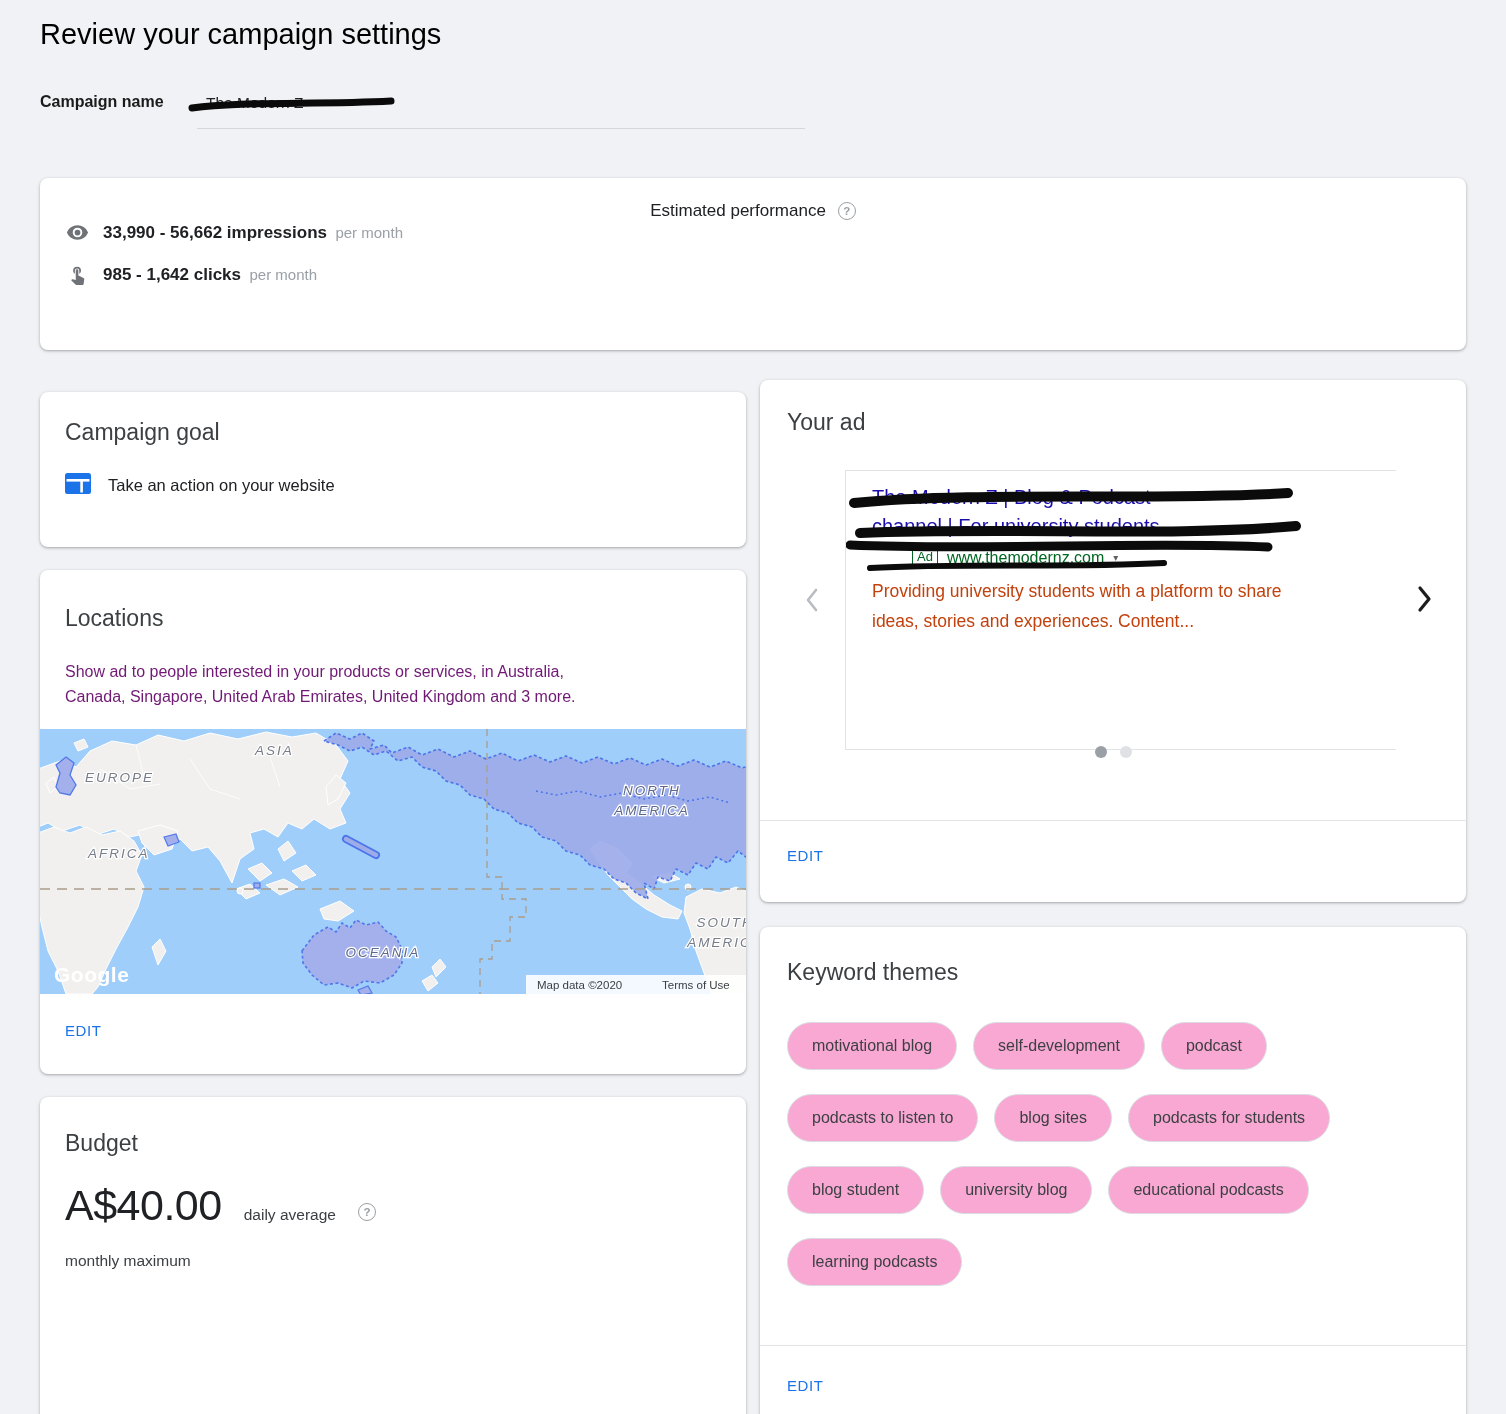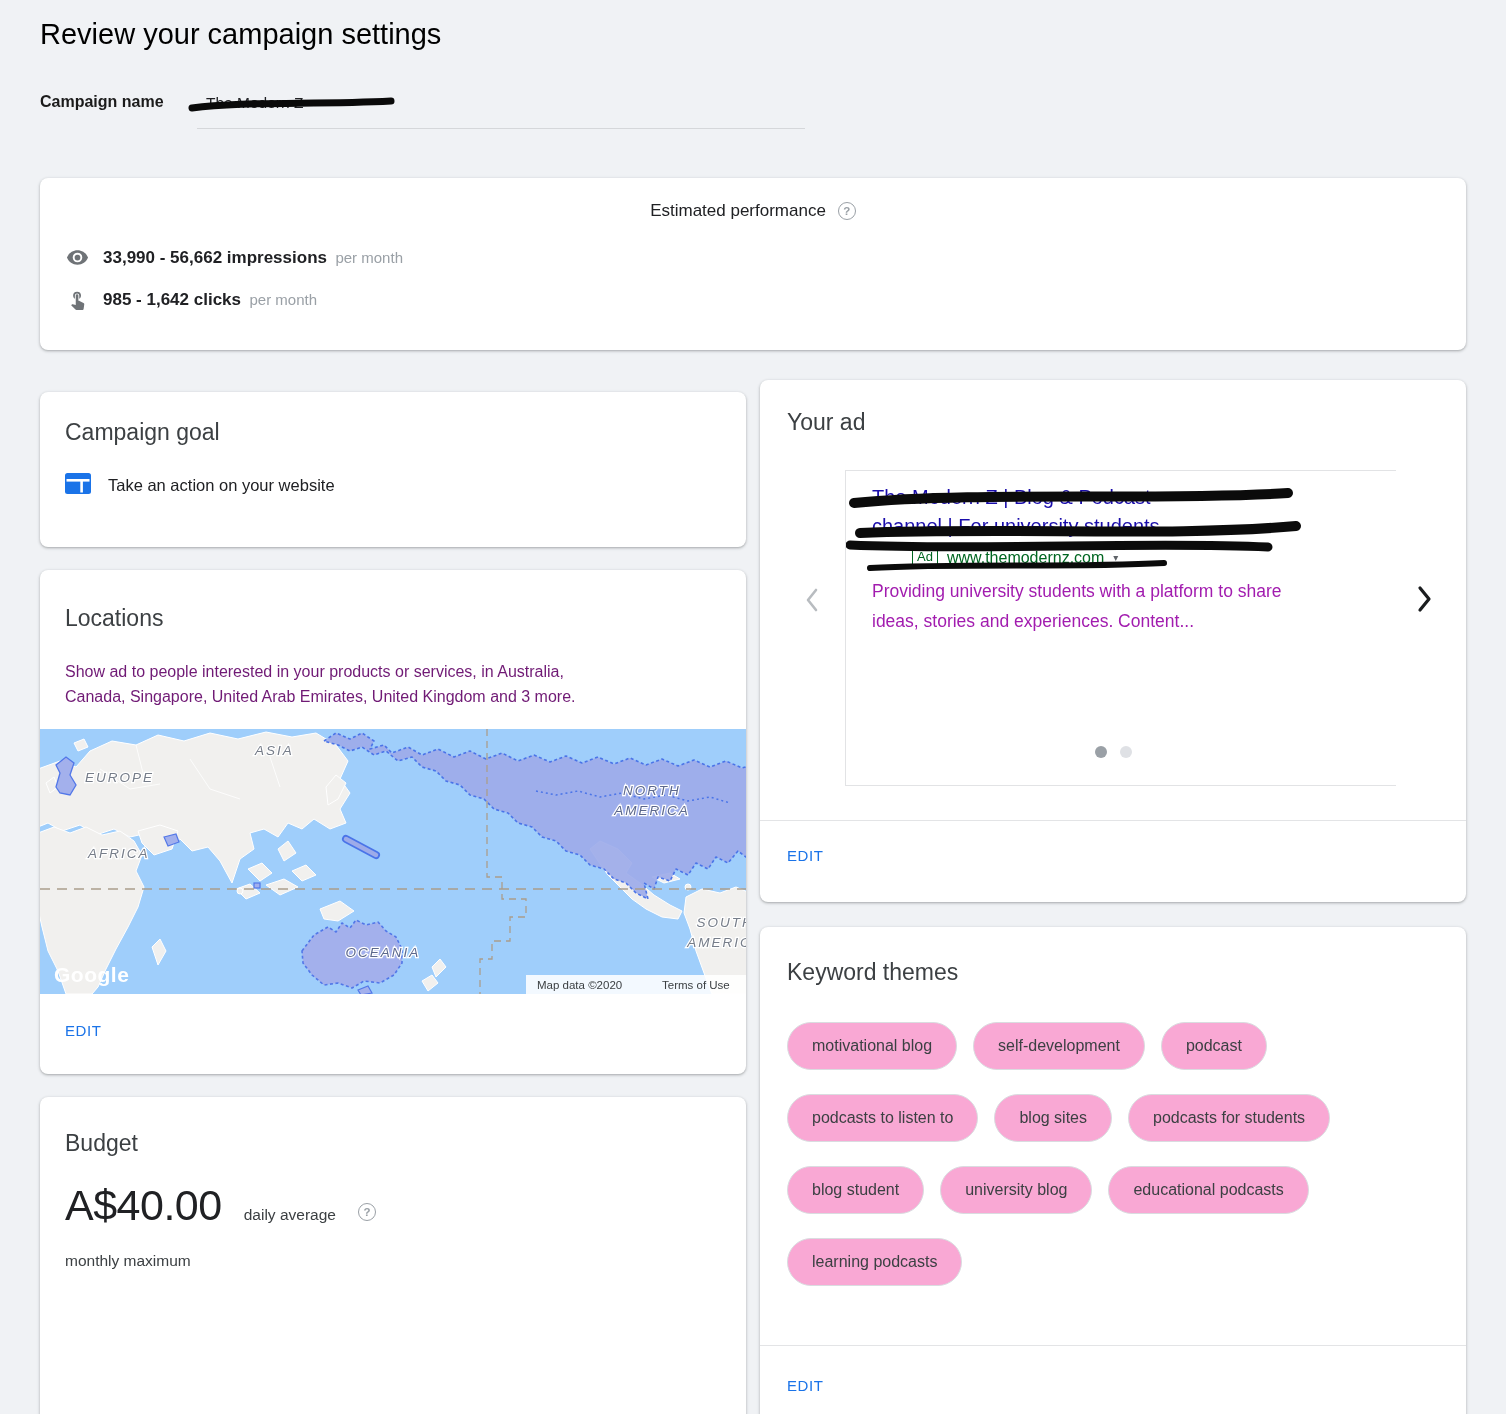--- a/index.html
+++ b/index.html
@@ -26,49 +26,49 @@
   .card-title { font-size:23px; font-weight:400; color:#3c4043; margin:0; }
 
   
   .perf-card { margin-top:45px; height:172px; padding:23px 25px; }
   .perf-head { display:flex; align-items:center; gap:12px;justify-content:center; }
   .perf-title { font-size:17px; font-weight:500; color:#202124; }
   .help-circle { width:18px; height:18px; border:1.6px solid #9aa0a6; border-radius:50%;
                  display:inline-flex; align-items:center; justify-content:center;
                  font-size:11.5px; color:#9aa0a6; font-weight:700; flex:0 0 auto; }
   .perf-row { display:flex; align-items:center; gap:14px; }
-  .perf-row.r1 { margin-top:25px; }
+  .perf-row.r1 { }
   .perf-row.r2 { margin-top:19px; }
   .perf-value { font-size:17px; font-weight:700; color:#202124; }
   .perf-suffix { font-size:15px; color:#9aa0a6; margin-left:4px; }
   .perf-icon { width:24px; display:flex; justify-content:center; }
 
   
   .cols { display:flex; gap:14px; margin-top:30px; align-items:flex-start; }
   .col-left  { width:718px; display:flex; flex-direction:column; gap:23px; padding-top:12px; }
   .col-right { width:718px; display:flex; flex-direction:column; gap:25px; }
 
   
   .goal-card { height:155px; padding:27px 25px; }
   .goal-row { margin-top:27px; display:flex; align-items:center; gap:17px; }
   .goal-text { font-size:16.5px; color:#202124; }
 
   
   .ad-card { height:522px; position:relative; }
   .ad-card .card-title { position:absolute; left:27px; top:29px; }
-  .ad-preview { position:absolute; left:85px; top:90px; width:551px; height:316px;
+  .ad-preview { position:absolute; left:85px; top:90px; width:551px; height:280px;
                 border:1px solid #e2e3e5; border-right:none; }
   .ad-inner { position:absolute; left:26px; top:12px; width:500px; }
   .ad-headline { font-size:20px; line-height:29px; color:#1a0dab; }
   .ad-url-row { margin-top:7px; display:flex; align-items:center; gap:9px;padding-left:40px; }
   .ad-badge { border:1px solid #006621; color:#006621; border-radius:3px; font-size:13px;
               padding:1px 4px 2px; line-height:1.1; }
   .ad-url { font-size:16px; color:#006621; }
   .url-caret { font-size:10px; color:#5f6368; }
-  .ad-desc { margin-top:9px; font-size:17.5px; line-height:30px; color:#a21caf; width:452px; }
+  .ad-desc { margin-top:9px; font-size:17.5px; line-height:30px; color:#c2410c; width:452px; }
   .ad-scribbles { position:absolute; left:0; top:0; pointer-events:none; }
   .carousel-chevron { position:absolute; background:none; border:none; padding:0; cursor:pointer; }
   .chev-left { left:44px; top:206px; }
   .chev-right { left:656px; top:204px; }
   .carousel-dots { position:absolute; left:0; right:0; top:366px; display:flex; justify-content:center; gap:13px; }
   .dot { width:12px; height:12px; border-radius:50%; }
   .dot.active { background:#9aa0a6; }
   .dot.inactive { background:#dfe1e5; }
   .card-divider { position:absolute; left:0; right:0; height:1px; background:#e3e4e6; }
   .edit-link { position:absolute; font-size:15px; font-weight:500; letter-spacing:.6px;

